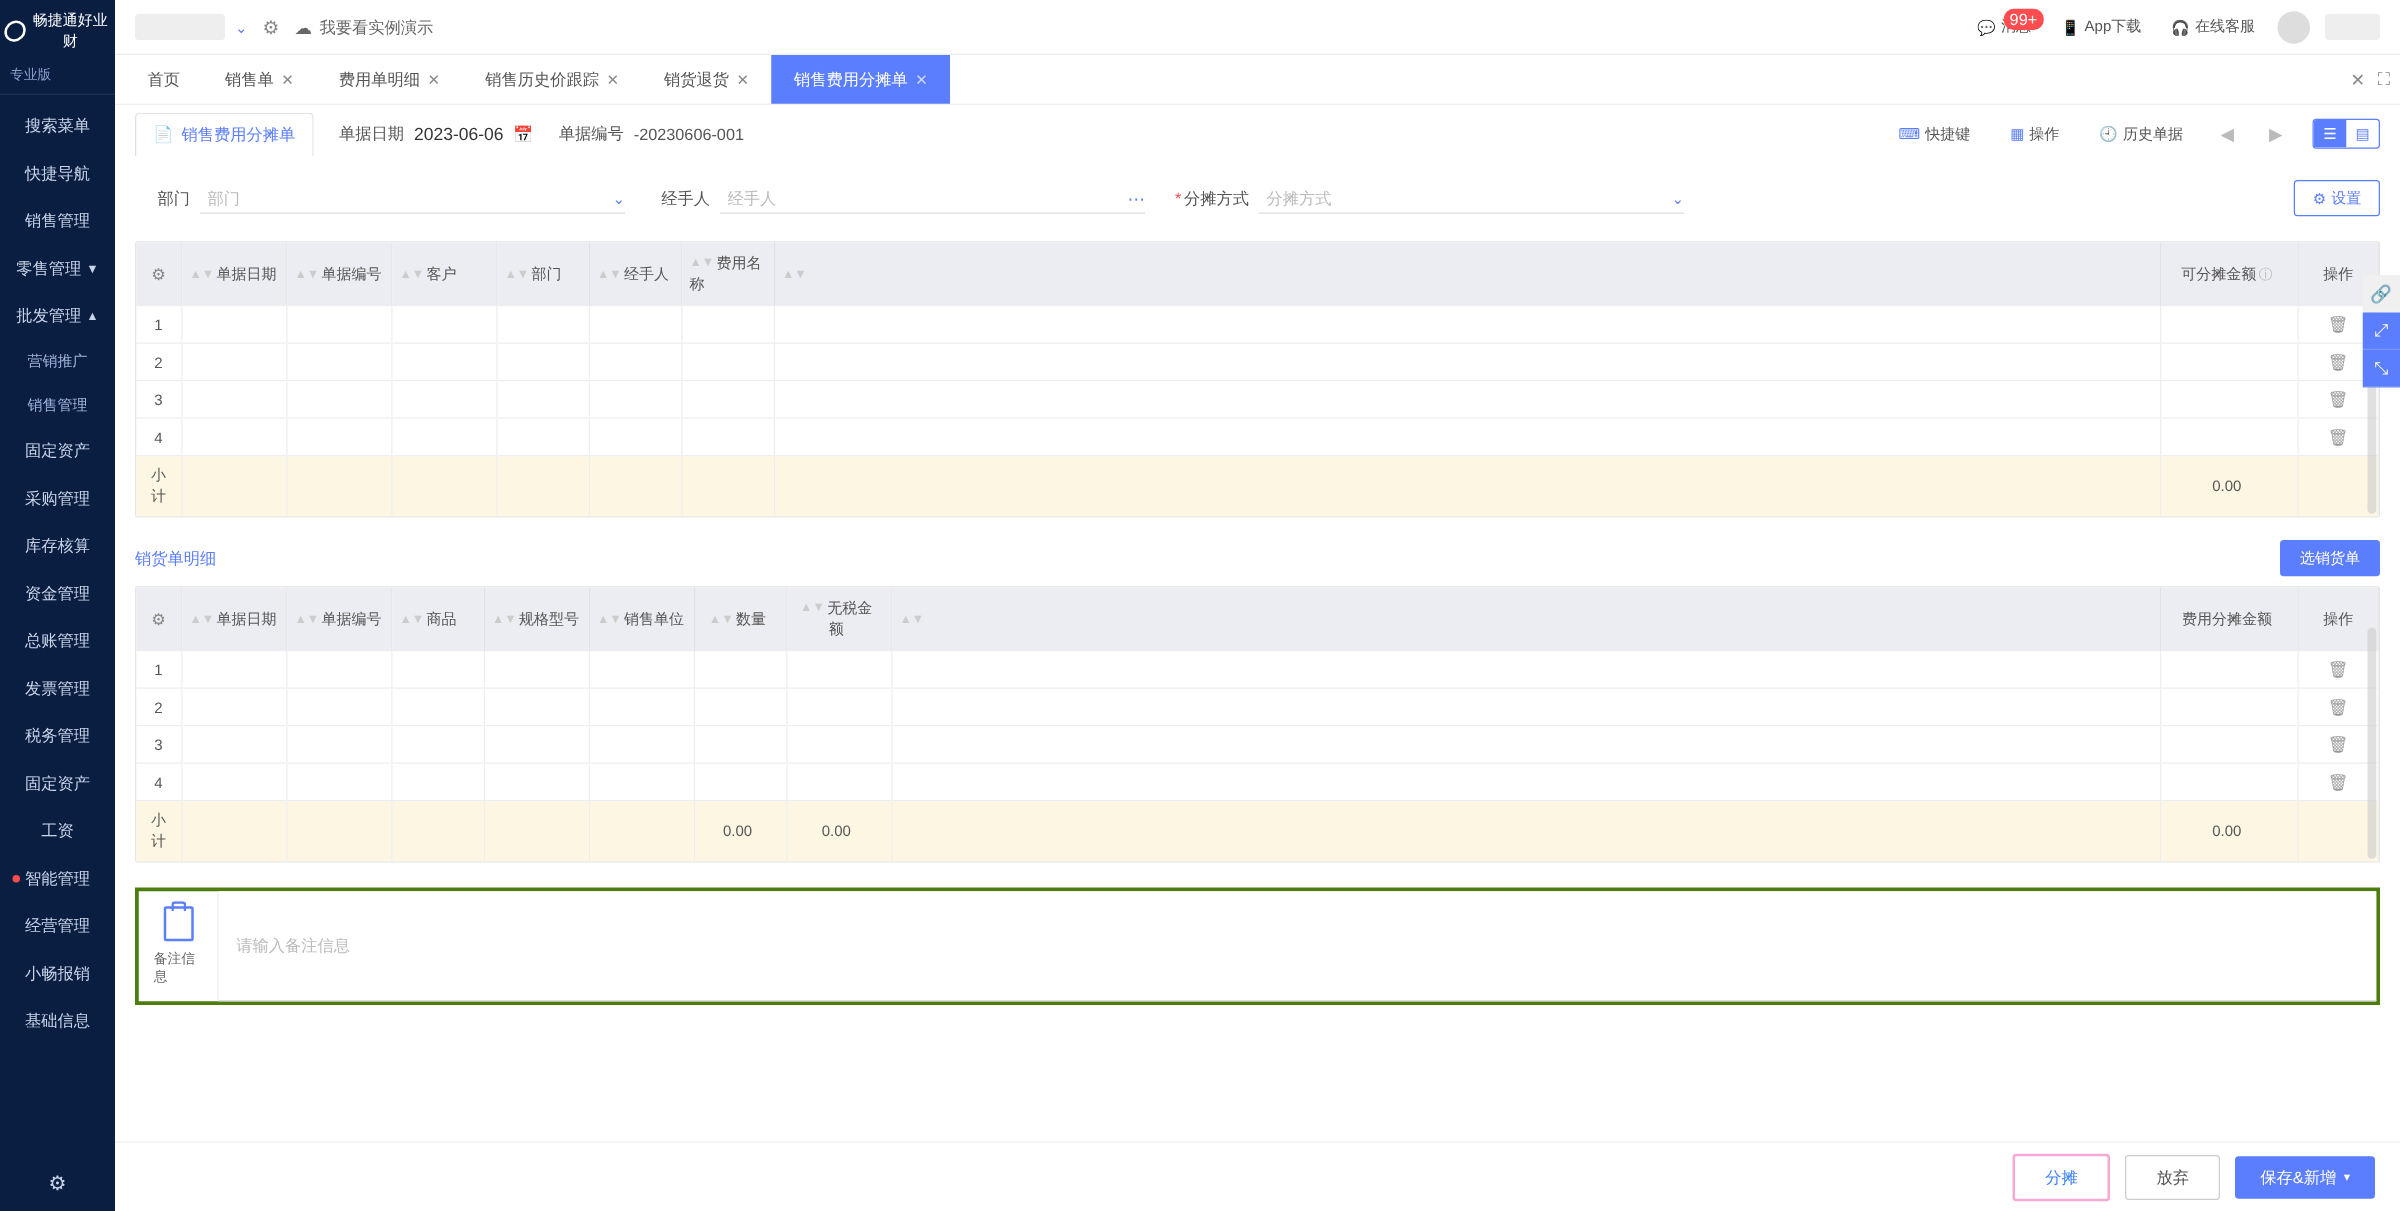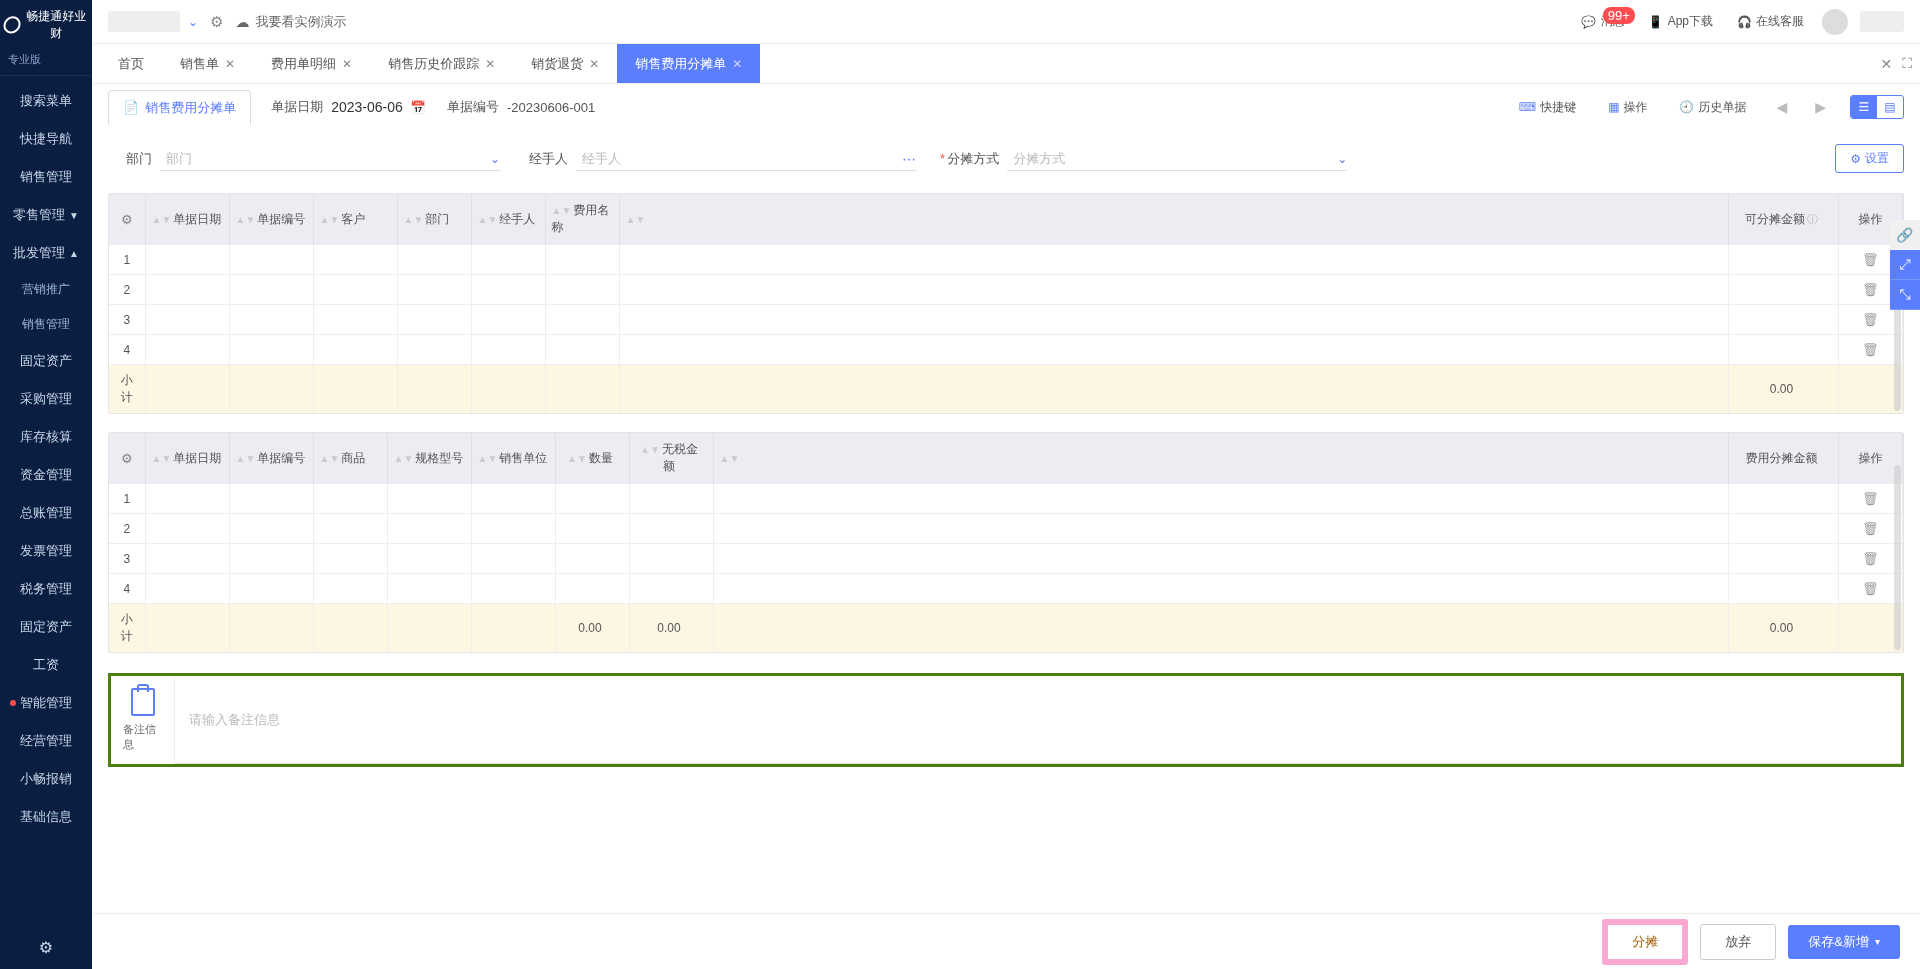--- a/index.html
+++ b/index.html
@@ -96,21 +96,21 @@
 .remarks { display: flex; margin-top: 20px; border: 3px solid #4d7c0f; }
 .rem-side { width: 64px; display: flex; flex-direction: column; align-items: center; justify-content: center; padding: 12px; gap: 6px; border-right: 1px solid #eee; }
 .rem-icon { width: 24px; height: 28px; border: 2px solid #5b7eff; border-radius: 2px; position: relative; }
 .rem-icon::before { content: ""; position: absolute; top: -6px; left: 4px; right: 4px; height: 6px; border: 2px solid #5b7eff; border-bottom: none; border-radius: 3px 3px 0 0; }
 .rem-label { font-size: 11px; color: #666; }
 .rem-input { flex: 1; border: none; padding: 14px; font-size: 13px; border-bottom: 1px solid #ddd; outline: none; }
 .rem-input::placeholder { color: #bbb; }
 
 
 .footer { height: 56px; border-top: 1px solid #eee; display: flex; align-items: center; justify-content: flex-end; padding: 0 20px; gap: 12px; }
-.btn-outline-lg { border: 6px solid #f9a8d4; color: #a16207; background: #fff; padding: 8px 24px; border-radius: 3px; font-size: 13px; cursor: pointer; }
+.btn-outline-lg { border: 2px solid #f9a8d4; color: #3b82f6; background: #fff; padding: 8px 24px; border-radius: 3px; font-size: 13px; cursor: pointer; }
 .btn-default { border: 1px solid #ccc; color: #555; background: #fff; padding: 8px 24px; border-radius: 3px; font-size: 13px; cursor: pointer; }
 .btn-primary-lg { background: #5b7eff; color: #fff; border: none; padding: 8px 20px; border-radius: 3px; font-size: 13px; cursor: pointer; display: flex; align-items: center; gap: 6px; }
 .btn-caret { font-size: 10px; }
 
 
 .right-fab { position: fixed; right: 0; top: 220px; display: flex; flex-direction: column; }
 .fab-item { width: 30px; height: 30px; background: #5b7eff; color: #fff; display: flex; align-items: center; justify-content: center; cursor: pointer; border-bottom: 1px solid rgba(255,255,255,0.2); font-size: 14px; }
 .fab-item.light { background: #f0f0f0; color: #888; }
 </style>
 </head>
@@ -402,20 +402,24 @@
                   <td class="right">0.00</td>
                   <td></td>
                 </tr>
             </tbody>
           </table>
           <div class="tbl-scroll"></div>
         </div>
       </div>
 
       <div class="section" style="margin-top:18px">
+        <div class="sec-hdr">
+          <span class="sec-title">销货单明细</span>
+          <button class="btn-primary">选销货单</button>
+        </div>
         <div class="tbl-wrap">
           <table class="tbl">
             <colgroup>
                 <col style="width:36px">
                 <col style="width:84px">
                 <col style="width:84px">
                 <col style="width:74px">
                 <col style="width:84px">
                 <col style="width:84px">
                 <col style="width:74px">

